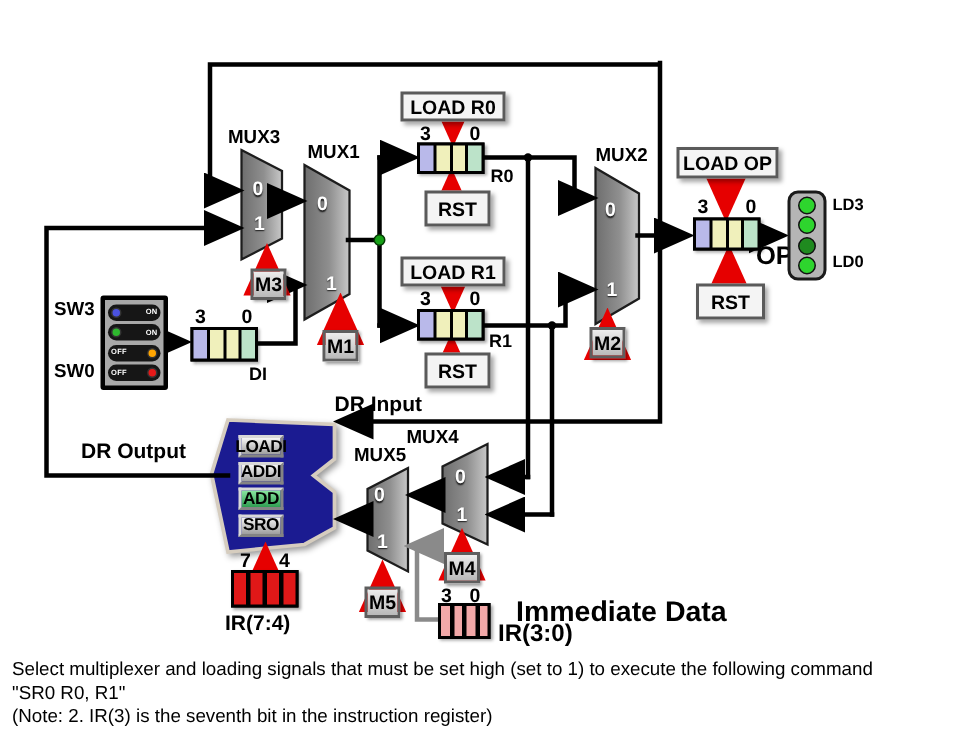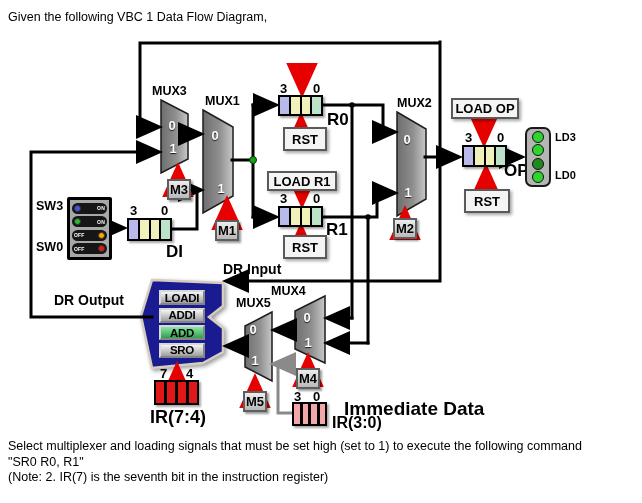--- a/index.html
+++ b/index.html
@@ -1,21 +1,21 @@
 <!DOCTYPE html>
 <html><head>
 <meta charset="utf-8">
 <style>
   html,body{margin:0;padding:0;background:#fff}
   .stage{position:relative;width:642px;height:503px;background:#ffffff;
          font-family:"Liberation Sans",sans-serif;color:#000;overflow:hidden}
   .title{position:absolute;left:8px;top:10px;font-size:12.5px}
   svg.layer{position:absolute;left:0;top:0}
   .lbl{position:absolute;font-weight:bold;font-size:12.5px;white-space:nowrap}
-  .big{font-size:17px}
+  .big{font-size:12px}
   .muxio{position:absolute;font-weight:bold;font-size:13px;color:#fff;
          text-shadow:0 1px 1px rgba(0,0,0,.8);width:12px;text-align:center}
   .ldbox{position:absolute;background:#f4f4f4;border:2px solid #5a5a5a;
          box-shadow:2px 2px 3px rgba(0,0,0,.35);font-weight:bold;font-size:13px;
          display:flex;align-items:center;justify-content:center;box-sizing:border-box}
   .mbox{position:absolute;width:24px;height:21px;background:linear-gradient(#ededed,#b9b9b9);
         border:2px solid #5e5e5e;box-shadow:1.5px 1.5px 2px rgba(0,0,0,.4);
         font-weight:bold;font-size:13px;display:flex;align-items:center;justify-content:center;box-sizing:border-box}
   .reg{position:absolute;display:flex;gap:2px;background:#000;border:2.5px solid #000;
        box-shadow:1.5px 1.5px 2px rgba(0,0,0,.35);box-sizing:border-box}
@@ -27,32 +27,31 @@
            justify-content:space-evenly;align-items:center;box-sizing:border-box}
   .swrow{width:35px;height:11px;background:#161616;border-radius:5.5px;display:flex;
          align-items:center;justify-content:space-between;padding:0 2px;box-sizing:border-box}
   .dot{width:7px;height:7px;border-radius:50%;border:1px solid #333;box-sizing:border-box}
   .swtxt{color:#fff;font-size:5px;font-weight:bold;letter-spacing:.2px}
   .ledpanel{position:absolute;left:525px;top:127px;width:26px;height:60px;background:#b5b5b5;
             border:2.5px solid #1a1a1a;border-radius:7px;display:flex;flex-direction:column;
             justify-content:space-evenly;align-items:center;box-sizing:border-box}
   .led{width:12px;height:12px;border-radius:50%;border:1.5px solid #111;box-sizing:border-box}
   .ledlbl{position:absolute;font-weight:bold;font-size:11px}
-  .opbtn{position:absolute;left:159px;width:46px;height:15px;background:linear-gradient(#f5f5f5,#9e9e9e);
+  .opbtn{position:absolute;left:159px;width:30px;height:15px;background:linear-gradient(#f5f5f5,#9e9e9e);
          border:2px outset #d8d8d8;box-sizing:border-box;font-weight:bold;font-size:11.5px;
          display:flex;align-items:center;justify-content:center;letter-spacing:-.3px;cursor:pointer}
   .opbtn.active{background:linear-gradient(#8ae6a0,#2f9e52)}
   .question{position:absolute;left:8px;top:439px;font-size:12.5px;line-height:15.6px}
 </style>
 </head>
 <body>
 
 <div class="stage">
 
-  <div class="title">Given the following VBC 1 Data Flow Diagram,</div>
 
   <svg class="layer" width="642" height="503" viewBox="0 0 642 503">
     <defs>
       <linearGradient id="mg" x1="0" y1="0" x2="1" y2="0">
         <stop offset="0" stop-color="#6e6e6e"></stop>
           <stop offset=".55" stop-color="#8f8f8f"></stop>
           <stop offset="1" stop-color="#c8c8c8"></stop>
       </linearGradient>
       <marker id="ab" orient="auto" markerWidth="9" markerHeight="8" refX="7" refY="4">
         <path d="M0,0 L9,4 L0,8 z" fill="#000"></path>
@@ -137,20 +136,21 @@
   <span class="muxio" style="left:302px;top:335px">1</span>
   <span class="muxio" style="left:247px;top:322px">0</span>
   <span class="muxio" style="left:249px;top:353px">1</span>
 
   <div class="mbox" style="left:167px;top:179px">M3</div>
   <div class="mbox" style="left:215px;top:220px">M1</div>
   <div class="mbox" style="left:393px;top:218px">M2</div>
   <div class="mbox" style="left:296px;top:368px">M4</div>
   <div class="mbox" style="left:243px;top:391px">M5</div>
 
+  <div class="ldbox" style="left:267px;top:61px;width:70px;height:20px">LOAD R0</div>
   <div class="ldbox" style="left:283px;top:127px;width:44px;height:24px">RST</div>
   <div class="ldbox" style="left:267px;top:171px;width:70px;height:20px">LOAD R1</div>
   <div class="ldbox" style="left:283px;top:235px;width:44px;height:24px">RST</div>
   <div class="ldbox" style="left:451px;top:98px;width:68px;height:21px">LOAD OP</div>
   <div class="ldbox" style="left:464px;top:189px;width:46px;height:24px">RST</div>
 
   <div class="reg" style="left:278px;top:95px;width:45px;height:21px">
     <span style="background: rgb(185, 185, 234);"></span>
     <span style="background: rgb(240, 240, 187);"></span>
     <span style="background: rgb(240, 240, 187);"></span>
@@ -197,21 +197,21 @@
   <span class="bit" style="left:161px;top:203px">0</span>
   <span class="bit" style="left:160px;top:366px">7</span>
   <span class="bit" style="left:186px;top:366px">4</span>
   <span class="bit" style="left:294px;top:389px">3</span>
   <span class="bit" style="left:313px;top:389px">0</span>
 
   <div class="lbl big" style="left:327px;top:110px">R0</div>
   <div class="lbl big" style="left:326px;top:220px">R1</div>
   <div class="lbl" style="left:504px;top:161px;font-size:17px">OP</div>
   <div class="lbl big" style="left:166px;top:242px">DI</div>
-  <div class="lbl" style="left:150px;top:407px;font-size:18px">IR(7:4)</div>
+  <div class="lbl" style="left:150px;top:407px;font-size:14px">IR(7:4)</div>
   <div class="lbl" style="left:332px;top:414px;font-size:16px">IR(3:0)</div>
   <div class="lbl" style="left:344px;top:398px;font-size:19px">Immediate Data</div>
 
   <div class="lbl" style="left:223px;top:261px;font-size:14px">DR Input</div>
   <div class="lbl" style="left:54px;top:292px;font-size:14px">DR Output</div>
 
   <div class="lbl" style="left:36px;top:199px">SW3</div>
   <div class="lbl" style="left:36px;top:240px">SW0</div>
   <div class="swpanel">
     <div class="swrow">
@@ -242,15 +242,15 @@
   <div class="ledlbl" style="left:555px;top:169px">LD0</div>
 
   <div class="opbtn" style="top:290px">LOADI</div>
   <div class="opbtn" style="top:307.5px">ADDI</div>
   <div class="opbtn active" style="top:325px">ADD</div>
   <div class="opbtn" style="top:342.5px">SRO</div>
 
   <div class="question">
     <div>Select multiplexer and loading signals that must be set high (set to 1) to execute the following command</div>
     <div>"SR0 R0, R1"</div>
-    <div>(Note: 2. IR(7) is the seventh bit in the instruction register)</div>
+    <div>(Note: 2. IR(3) is the seventh bit in the instruction register)</div>
   </div>
 </div>
 
 </body></html>

